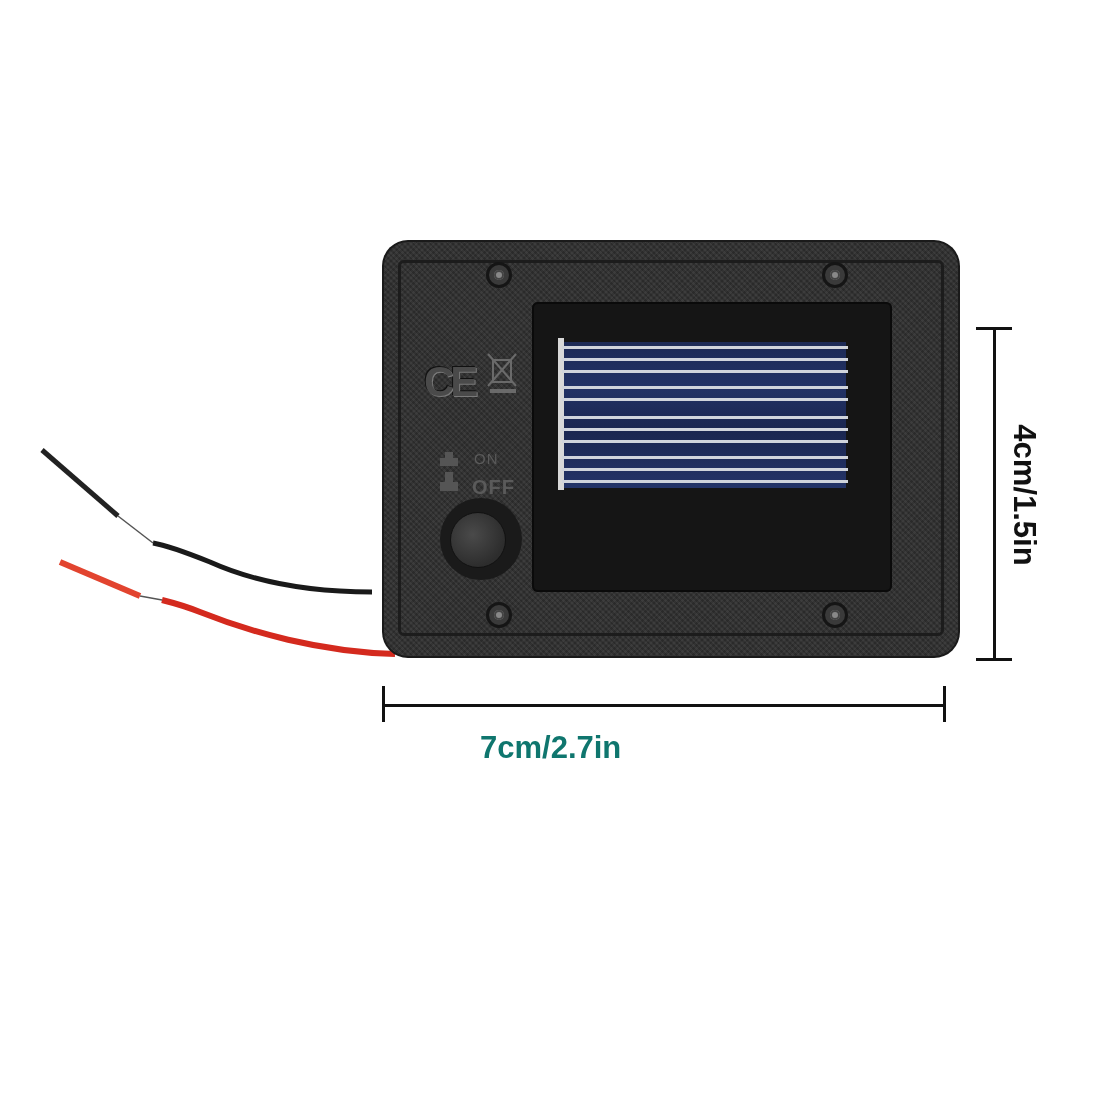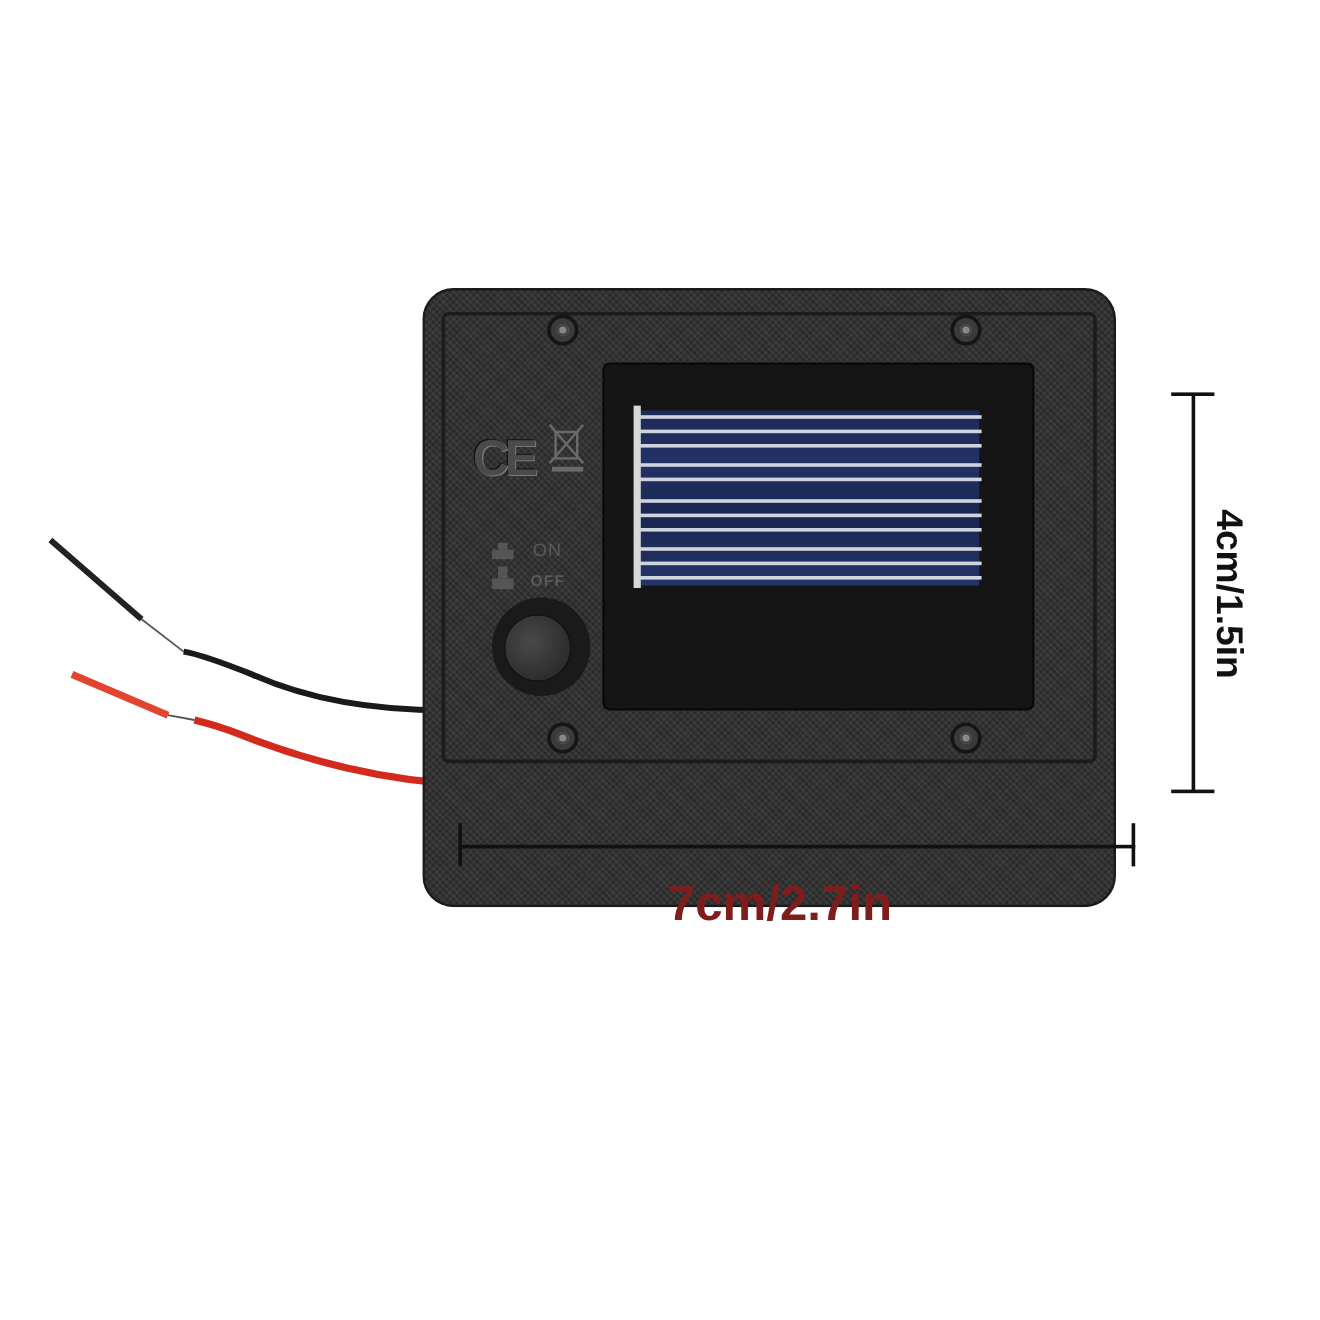--- a/index.html
+++ b/index.html
@@ -1,21 +1,21 @@
 <!DOCTYPE html>
 <html><head>
   <meta charset="utf-8">
   <style>
     html, body { margin: 0; padding: 0; background: #ffffff; }
     body { width: 1100px; height: 1100px; position: relative; overflow: hidden; font-family: "Liberation Sans", sans-serif; }
     .abs { position: absolute; }
 
     
     .device {
-      left: 352px; top: 240px; width: 578px; height: 516px;
+      left: 382px; top: 240px; width: 578px; height: 418px;
       background: #2e2e2e;
       border-radius: 26px;
       box-shadow: inset 0 0 0 2px #1a1a1a;
       background-image:
         repeating-linear-gradient(45deg, rgba(255,255,255,0.04) 0 2px, rgba(0,0,0,0.05) 2px 4px),
         repeating-linear-gradient(-45deg, rgba(255,255,255,0.03) 0 2px, rgba(0,0,0,0.04) 2px 4px);
     }
     .device-inner {
       left: 16px; top: 20px; width: 546px; height: 376px;
       border: 3px solid #1c1c1c;
@@ -34,21 +34,21 @@
     }
 
     .ce-mark {
       left: 42px; top: 118px; font-size: 42px; color: #4a4a4a; font-weight: bold;
       letter-spacing: -4px;
       text-shadow: 1px 1px 0 #7a7a7a, -1px -1px 0 #111;
     }
     .weee-icon { left: 104px; top: 112px; width: 32px; height: 42px; }
     .switch-icon { left: 56px; top: 212px; width: 22px; height: 40px; }
     .on-label { left: 92px; top: 210px; font-size: 15px; color: #5a5a5a; font-weight: normal; letter-spacing: 1px; }
-    .off-label { left: 90px; top: 236px; font-size: 13px; color: #5a5a5a; font-weight: bold; letter-spacing: 1px; }
+    .off-label { left: 90px; top: 236px; font-size: 20px; color: #5a5a5a; font-weight: bold; letter-spacing: 1px; }
 
     .button-well {
       left: 58px; top: 258px; width: 82px; height: 82px; border-radius: 50%;
       background: #1a1a1a;
     }
     .power-button {
       left: 68px; top: 272px; width: 54px; height: 54px; border-radius: 50%;
       background: radial-gradient(circle at 40% 40%, #4a4a4a, #2d2d2d 70%);
       border: 1px solid #111;
       cursor: pointer;
@@ -79,22 +79,22 @@
     .dim-v-label {
       left: 1000px; top: 495px; width: 220px; height: 40px; line-height: 40px;
       font-size: 31px; font-weight: bold; color: #111; text-align: center;
       transform: translate(-50%, -50%) rotate(90deg); transform-origin: center;
       margin-left: 24px;
     }
     .dim-h-line { left: 383px; top: 704px; width: 563px; height: 3px; background: #111; }
     .dim-h-cap-left { left: 382px; top: 686px; width: 3px; height: 36px; background: #111; }
     .dim-h-cap-right { left: 943px; top: 686px; width: 3px; height: 36px; background: #111; }
     .dim-h-label {
-      left: 480px; top: 730px; width: 340px; text-align: center;
-      font-size: 41px; font-weight: bold; color: #7f1d1d;
+      left: 480px; top: 730px; width: 340px; 
+      font-size: 31px; font-weight: bold; color: #0f766e;
     }
   </style>
 </head>
 <body>
 
 <svg class="abs wires" viewBox="0 0 1100 1100">
 
   <path d="M372,592 C300,592 250,580 210,562 C180,550 165,545 153,543" stroke="#1a1a1a" stroke-width="5" fill="none"></path>
   <path d="M153,543 L118,516" stroke="#555" stroke-width="1.5" fill="none"></path>
   <path d="M118,516 L42,450" stroke="#222" stroke-width="5" fill="none"></path>

